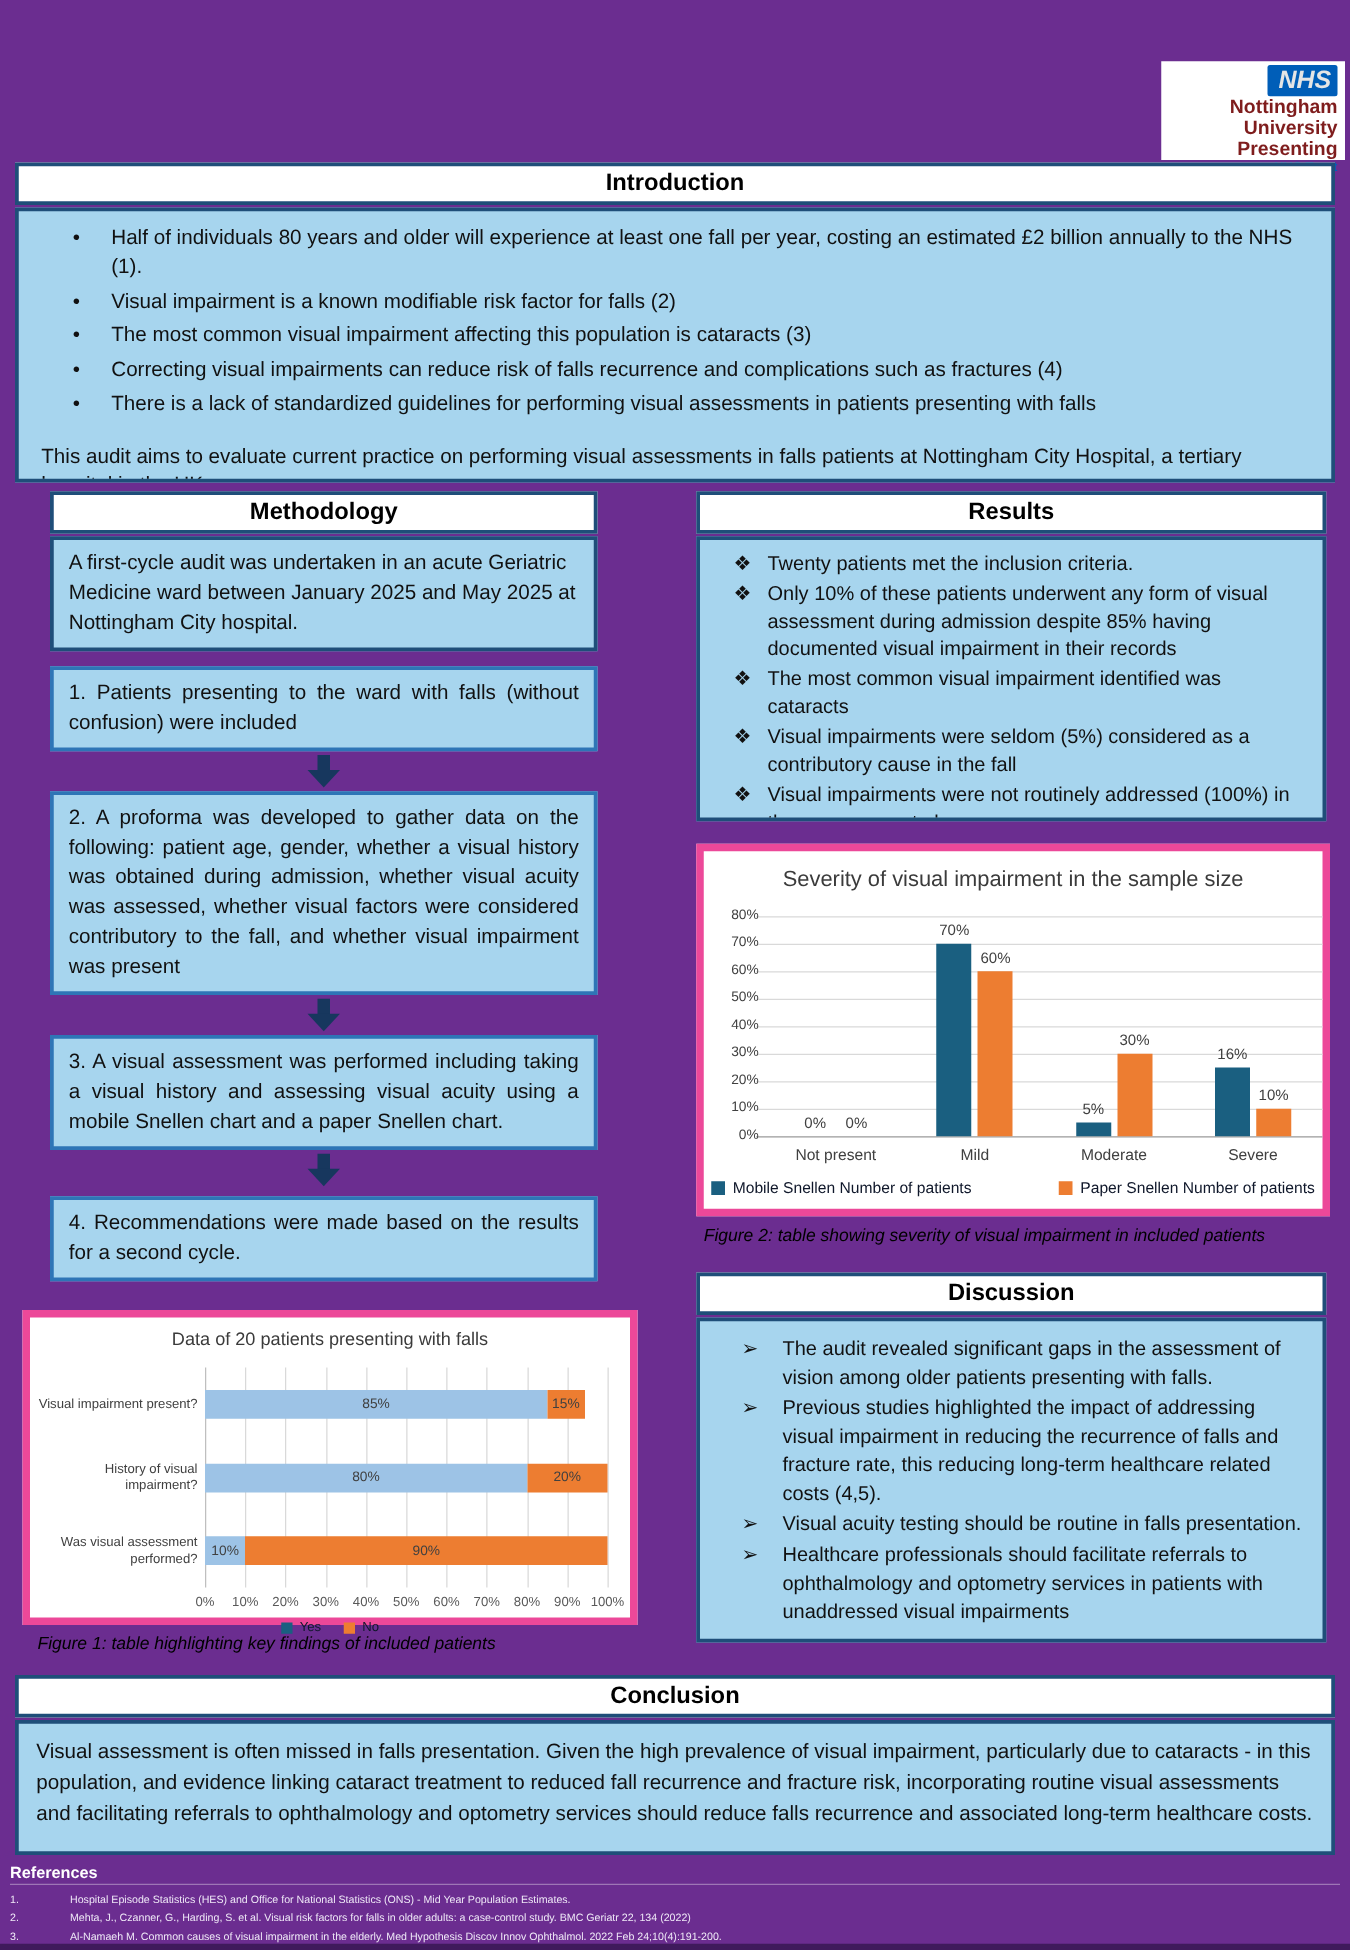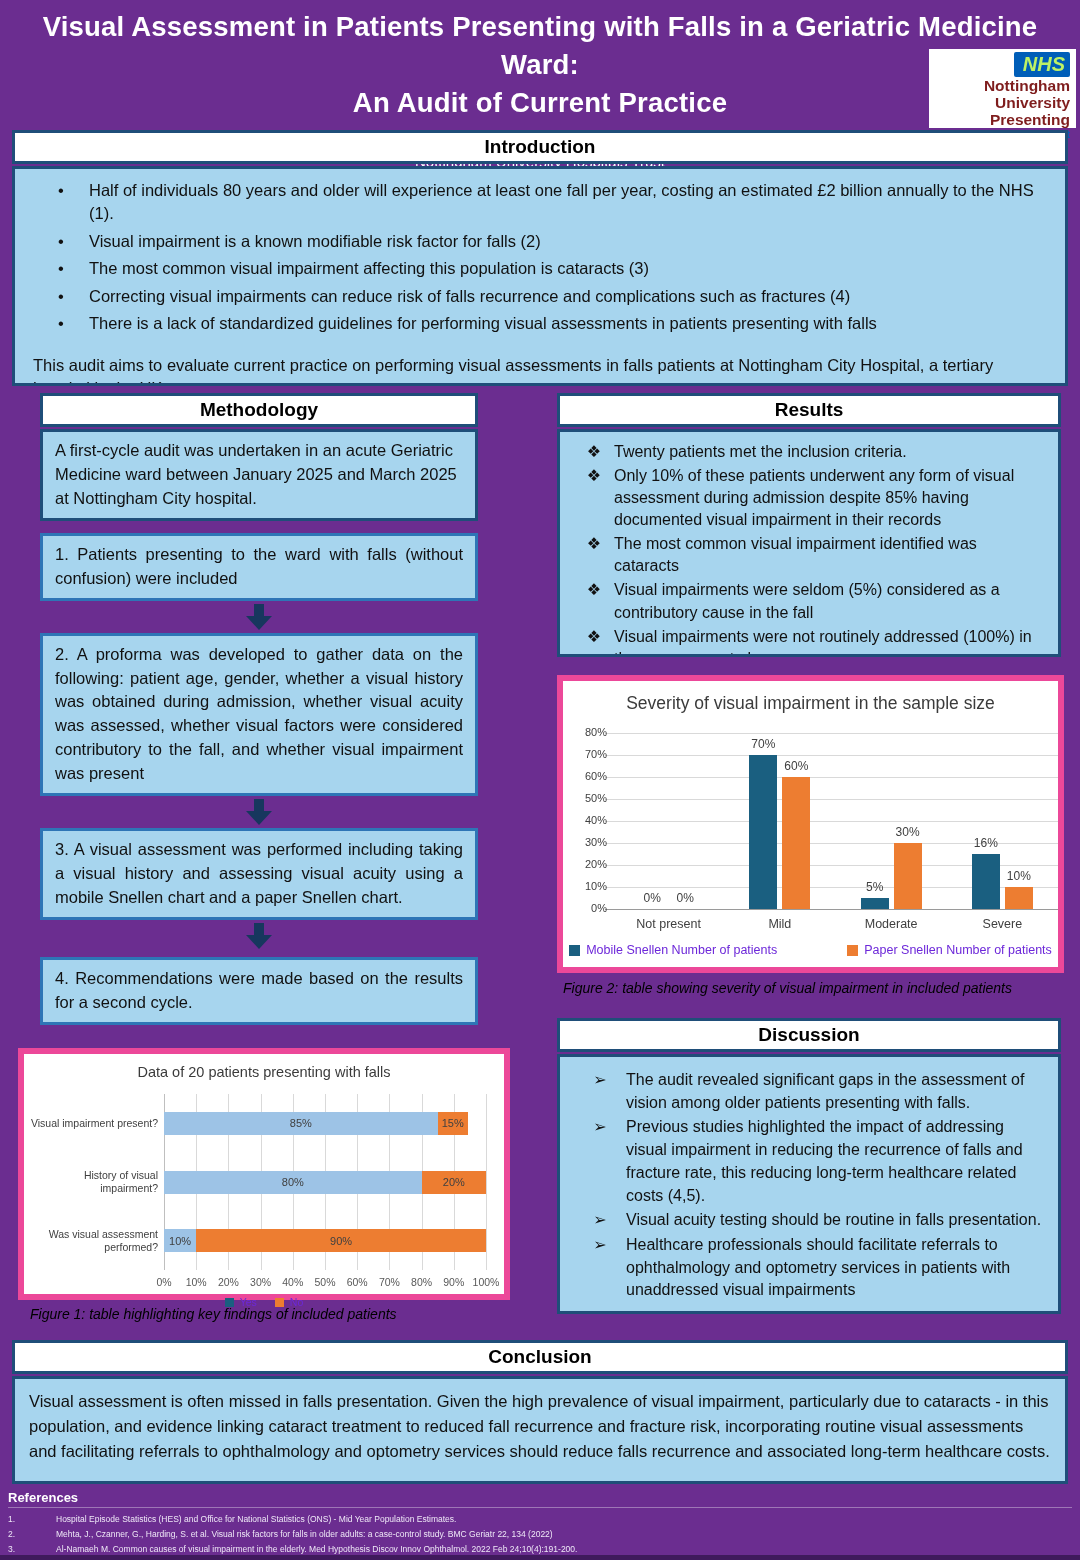--- a/index.html
+++ b/index.html
@@ -7,21 +7,21 @@
   .poster{position:relative;width:1080px;height:1560px;background:#6B2D90;
     font-family:"Liberation Sans",sans-serif;overflow:hidden;}
 
   
   .title-block{position:absolute;top:8px;left:0;width:100%;text-align:center;color:#fff;}
   .title-line{font-size:27.5px;font-weight:600;line-height:38px;letter-spacing:.2px;}
   .authors{margin-top:8px;font-size:15px;font-weight:500;line-height:21px;}
   .affiliation{font-size:15px;font-weight:500;line-height:21px;}
   .nhs-logo{position:absolute;top:49px;right:4px;width:147px;height:79px;background:#fff;
     padding:3px 6px 3px 4px;text-align:right;}
-  .nhs-tag{display:inline-block;background:#005EB8;color:#bef264;font-style:italic;font-weight:bold;
+  .nhs-tag{display:inline-block;background:#005EB8;color:#e5e5e5;font-style:italic;font-weight:bold;
     font-size:20px;line-height:24px;padding:0 5px 1px 9px;border-radius:2px;}
   .org-line{font-weight:bold;color:#7f1d1d;font-size:15.5px;line-height:17px;}
   .trust-line{color:#005EB8;font-size:10.5px;font-weight:bold;line-height:13px;}
 
   
   .sec-header{background:#fff;border:3px solid #1F4E79;text-align:center;font-weight:bold;
     font-size:19px;color:#000;padding:3px 0;}
   .sec-body{background:#A7D5EE;border:3px solid #1F4E79;margin-top:2px;color:#111;}
 
   
@@ -69,42 +69,36 @@
   .ytick{position:absolute;font-size:11px;color:#404040;text-align:right;}
   .xtick{position:absolute;font-size:10.5px;color:#595959;text-align:center;}
   .vbar,.hseg{position:absolute;}
   .dlabel{position:absolute;font-size:12px;color:#404040;text-align:center;}
   .catlabel{position:absolute;font-size:12.5px;color:#404040;text-align:center;}
   .rowlabel{position:absolute;font-size:10.5px;color:#404040;display:flex;align-items:center;
     justify-content:flex-end;text-align:right;line-height:1.2;}
   .seglabel{position:absolute;font-size:11px;color:#404040;text-align:center;top:50%;left:0;width:100%;
     transform:translateY(-50%);}
   .legend{position:absolute;left:0;width:100%;display:flex;justify-content:center;align-items:center;}
-  .legend-item{display:flex;align-items:center;color:#6d28d9;}
+  .legend-item{display:flex;align-items:center;color:#0f172a;}
   .legend-swatch{display:inline-block;margin-right:6px;}
 
   
   .references{position:absolute;left:8px;top:1490px;width:1064px;color:#fff;}
   .ref-heading{font-size:13px;font-weight:bold;margin-bottom:4px;border-bottom:1px solid rgba(255,255,255,.35);
     padding-bottom:2px;}
   .ref-list{margin:0;padding:0;list-style:none;}
   .ref-item{display:grid;grid-template-columns:48px 1fr;font-size:8.5px;line-height:1.75;color:#EFE8F7;}
   .bottom-strip{position:absolute;left:0;bottom:0;width:100%;height:5px;background:#3F1A5C;}
 </style>
 </head>
 <body>
 
 <div class="poster">
 
-  <div class="title-block">
-    <div class="title-line">Visual Assessment in Patients Presenting with Falls in a Geriatric Medicine Ward:</div>
-    <div class="title-line">An Audit of Current Practice</div>
-    <div class="authors">Mohamed Morgan, Azza Fadl, Tahir Masud</div>
-    <div class="affiliation">Nottingham University Hospitals Trust</div>
-  </div>
   <div class="nhs-logo">
     <span class="nhs-tag">NHS</span>
     <div class="org-line">Nottingham</div>
     <div class="org-line">University Presenting</div>
     <div class="trust-line">NHS Trust</div>
   </div>
 
   <div class="intro">
     <div class="sec-header">Introduction</div>
     <div class="sec-body">
@@ -129,21 +123,21 @@
             <span class="mk">•</span>
             <span>There is a lack of standardized guidelines for performing visual assessments in patients presenting with falls</span>
           </li>
       </ul>
       <div class="intro-closing">This audit aims to evaluate current practice on performing visual assessments in falls patients at Nottingham City Hospital, a tertiary hospital in the UK.</div>
     </div>
   </div>
 
   <div class="meth-col">
     <div class="sec-header">Methodology</div>
-    <div class="sec-body">A first-cycle audit was undertaken in an acute Geriatric Medicine ward between January 2025 and March 2025 at Nottingham City hospital.</div>
+    <div class="sec-body">A first-cycle audit was undertaken in an acute Geriatric Medicine ward between January 2025 and May 2025 at Nottingham City hospital.</div>
     <div class="flow-box">1. Patients presenting to the ward with falls (without confusion) were included</div>
     <div class="flow-arrow">
         <div class="arrow-shaft"></div>
         <div class="arrow-head"></div>
       </div>
     <div class="flow-box" style="margin-top:0;">2. A proforma was developed to gather data on the following: patient age, gender, whether a visual history was obtained during admission, whether visual acuity was assessed, whether visual factors were considered contributory to the fall, and whether visual impairment was present</div>
     <div class="flow-arrow">
         <div class="arrow-shaft"></div>
         <div class="arrow-head"></div>
       </div>

